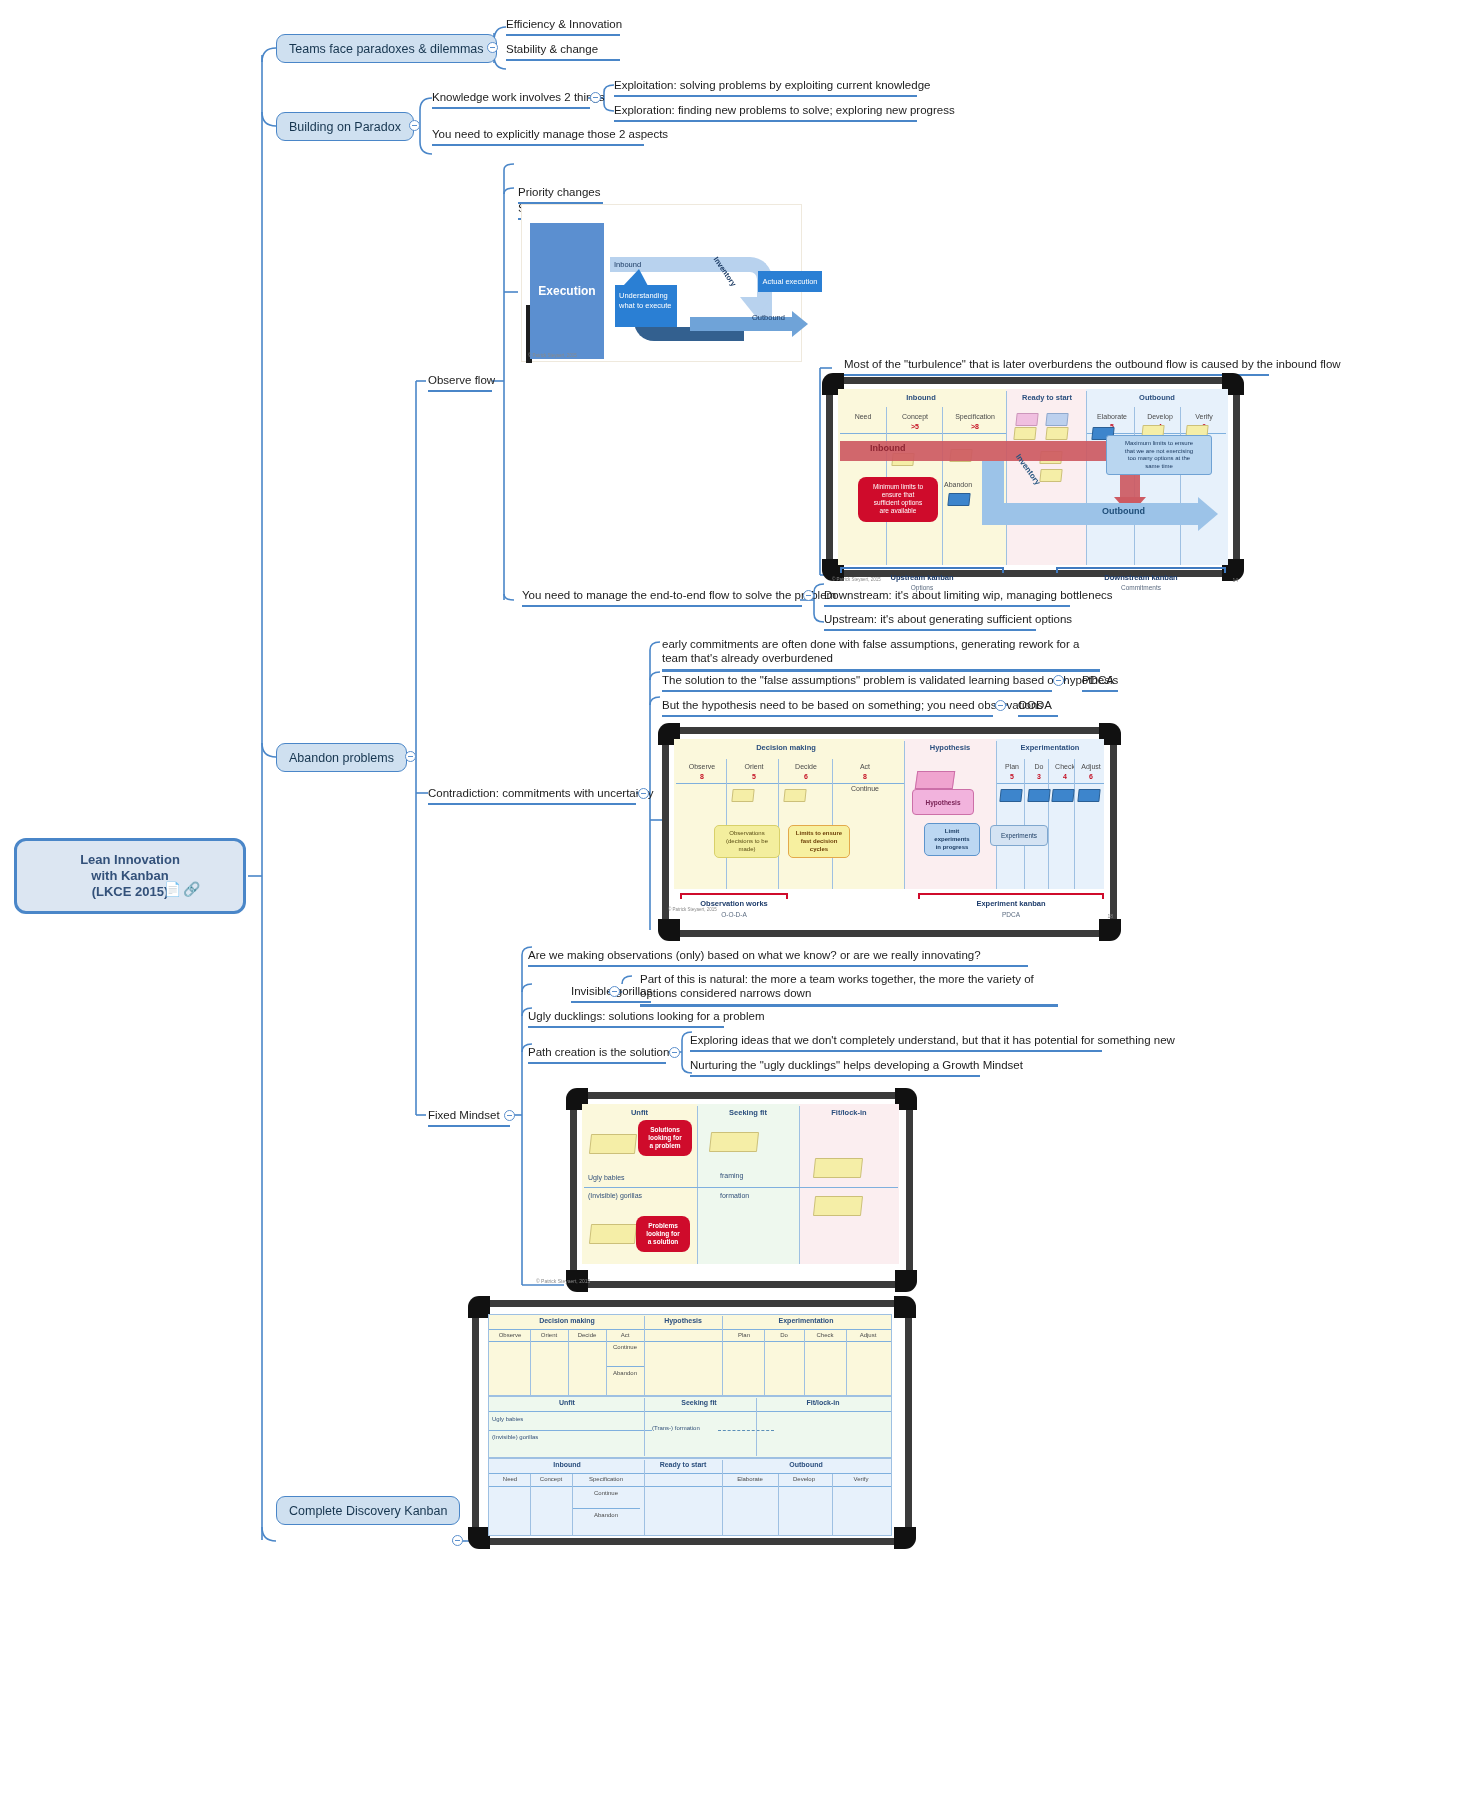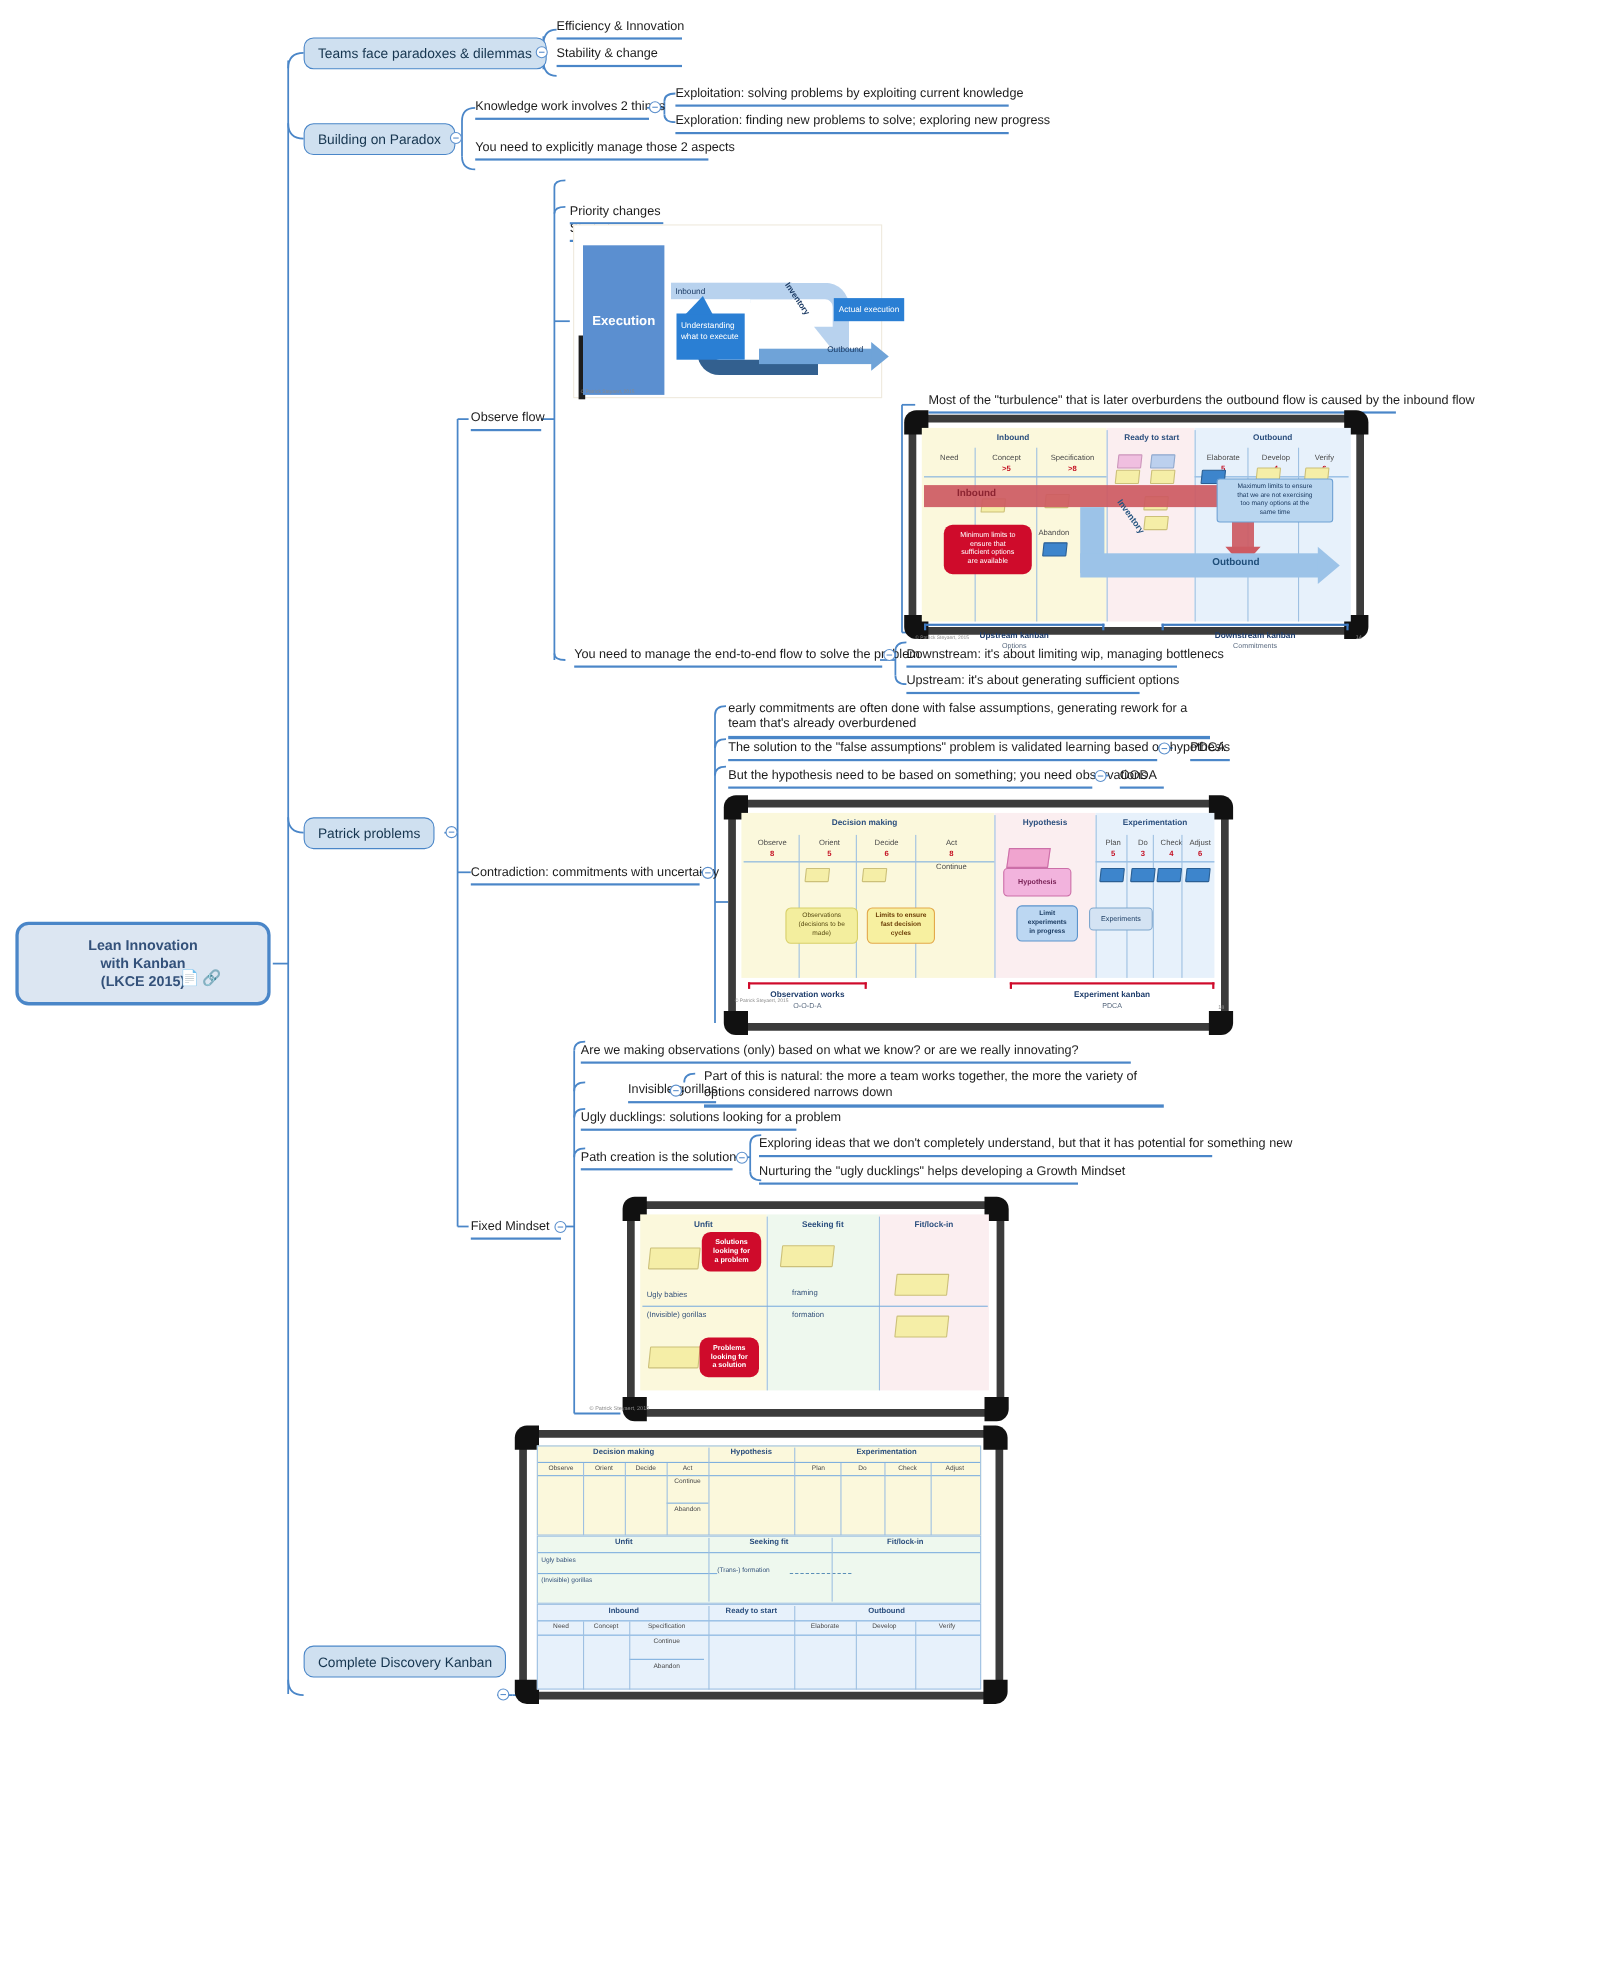--- a/index.html
+++ b/index.html
@@ -279,21 +279,21 @@
     <span>Teams face paradoxes &amp; dilemmas</span>
   </div>
   <div class="toggle" style="left:487px; top:42px;"></div>
 
   <div class="node-box" style="left:276px; top:112px;">
     <span>Building on Paradox</span>
   </div>
   <div class="toggle" style="left:409px; top:120px;"></div>
 
   <div class="node-box" style="left:276px; top:743px;">
-    <span>Patrick problems</span>
+    <span>Abandon problems</span>
   </div>
   <div class="toggle" style="left:405px; top:751px;"></div>
 
   <div class="node-box" style="left:276px; top:1496px;">
     <span>Complete Discovery Kanban</span>
   </div>
   <div class="toggle" style="left:452px; top:1535px;"></div>
 
   <div class="leaf" style="left:506px; top:17px;">
     <span>Efficiency &amp; Innovation</span>

